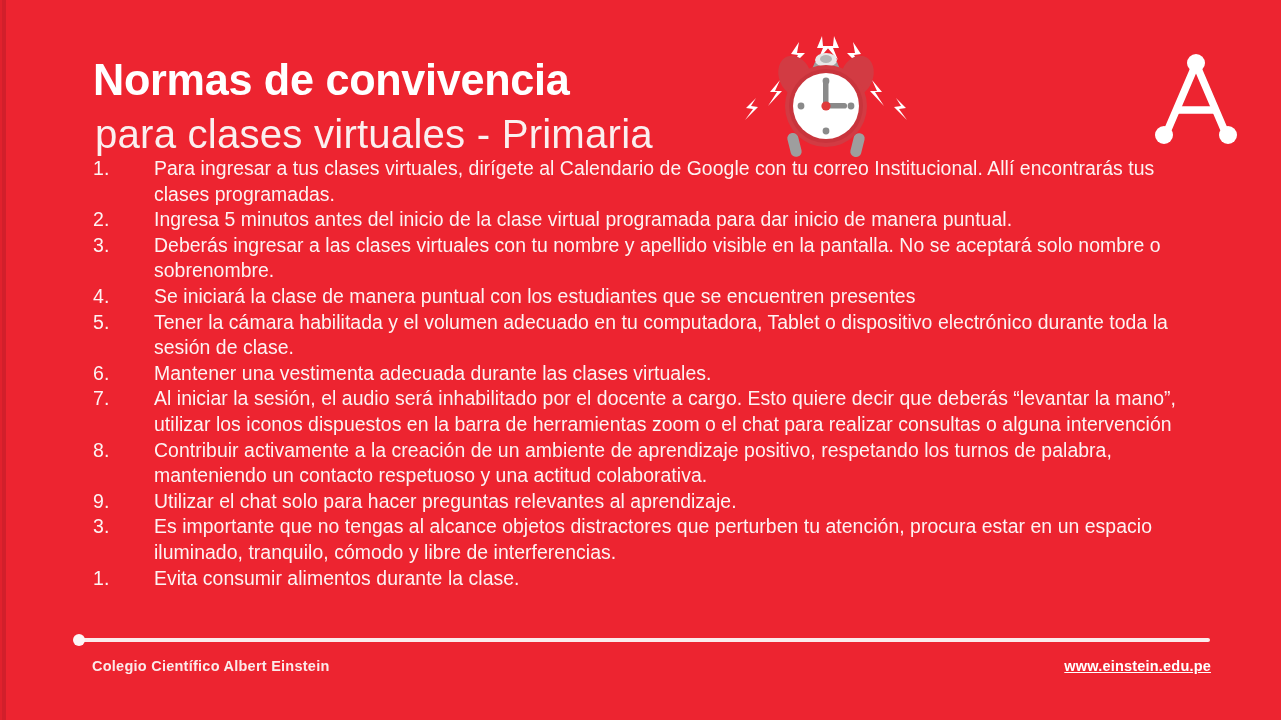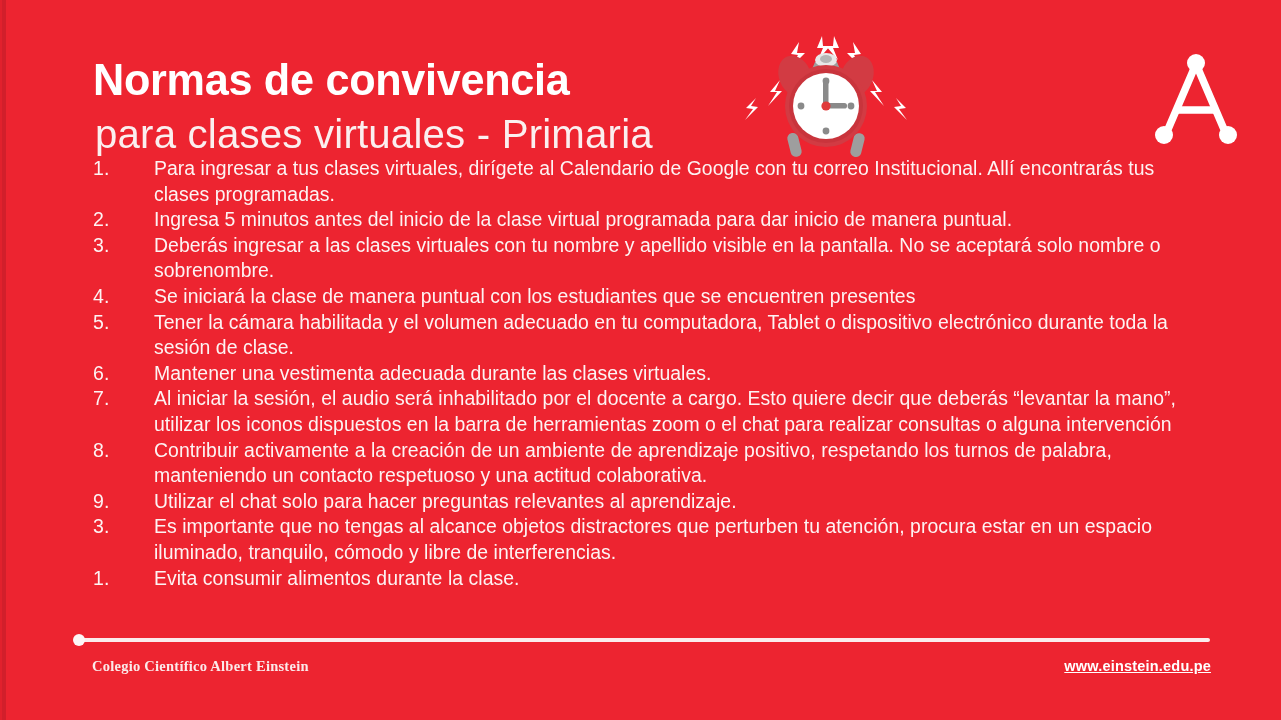--- a/index.html
+++ b/index.html
@@ -147,21 +147,21 @@
     top: 4px;
     width: 12px;
     height: 12px;
     border-radius: 50%;
     background: #FDF6F6;
   }
   .footer-left {
     position: absolute;
     left: 92px;
     top: 28px;
-    font-family: Liberation Serif, serif;
+    font-family: Liberation Sans, sans-serif;
     font-weight: 700;
     font-size: 14.5px;
     letter-spacing: 0.25px;
     color: #FBEAEA;
     white-space: nowrap;
   }
   .footer-right {
     position: absolute;
     right: 70px;
     top: 28px;

